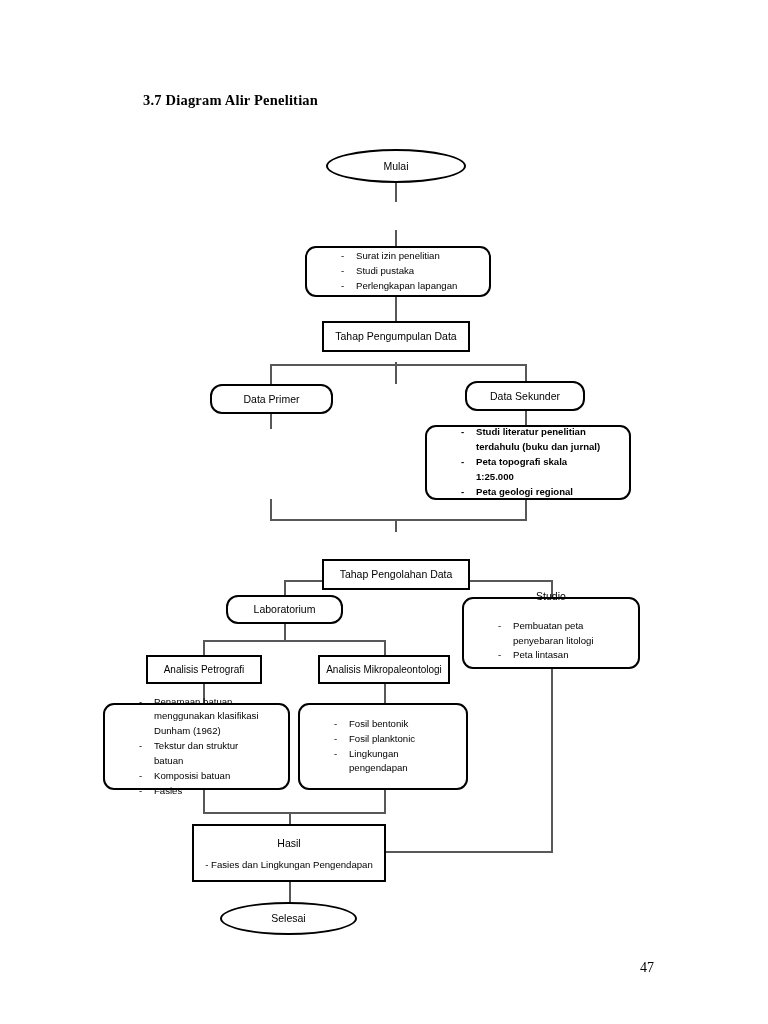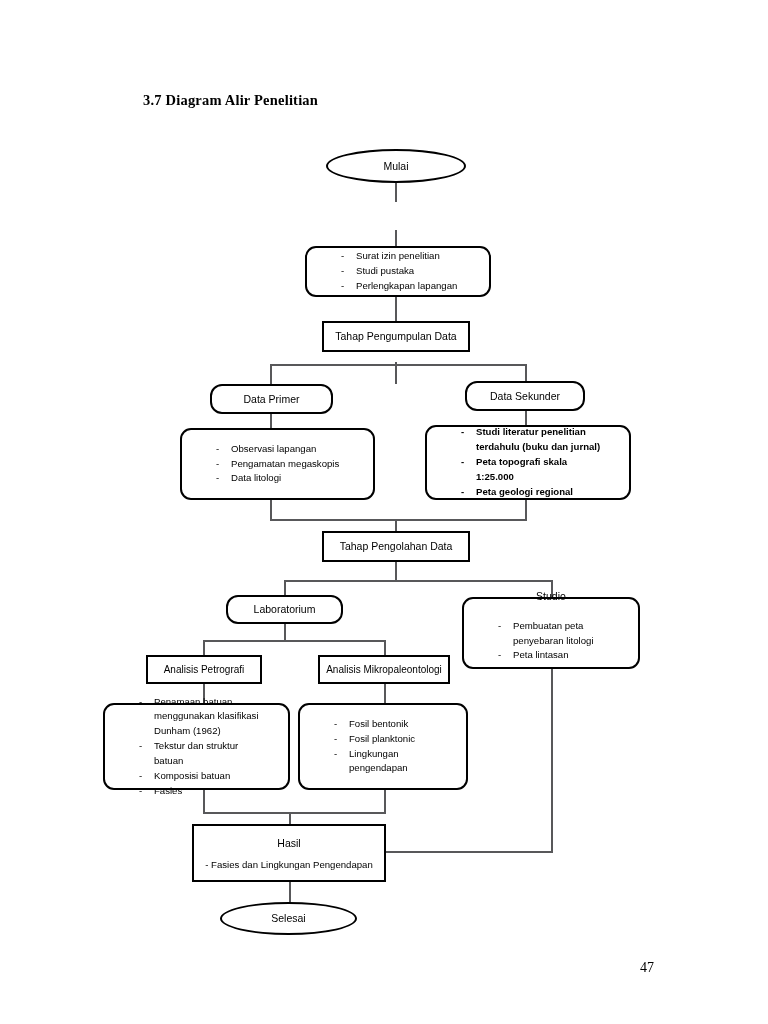--- a/index.html
+++ b/index.html
@@ -167,41 +167,34 @@
   </div>
 
   <div class="node process" style="left:322px; top:321px; width:148px; height:31px;">
     <div class="node-title">Tahap Pengumpulan Data</div>
   </div>
 
   <div class="node rounded pill" style="left:210px; top:384px; width:123px; height:30px;">
     <div class="node-title">Data Primer</div>
   </div>
 
-  <div class="node rounded" style="left:180px; top:428px; width:195px; height:72px;">
-    <ul class="bullets">
-      <li>Observasi lapangan</li>
-      <li>Pengamatan megaskopis</li>
-      <li>Data litologi</li>
-    </ul>
-  </div>
 
   <div class="node rounded pill" style="left:465px; top:381px; width:120px; height:30px;align-items:center;">
     <div class="node-title">Data Sekunder</div>
   </div>
 
   <div class="node rounded" style="left:425px; top:425px; width:206px; height:75px;font-weight:bold;">
     <ul class="bullets">
       <li>Studi literatur penelitian terdahulu (buku dan jurnal)</li>
       <li>Peta topografi skala 1:25.000</li>
       <li>Peta geologi regional</li>
     </ul>
   </div>
 
-  <div class="node process" style="left:322px; top:531px; width:148px; height:31px;">
+  <div class="node process" style="left:322px; top:559px; width:148px; height:31px;">
     <div class="node-title">Tahap Pengolahan Data</div>
   </div>
 
   <div class="node rounded pill" style="left:226px; top:595px; width:117px; height:29px;">
     <div class="node-title">Laboratorium</div>
   </div>
 
   <div class="node rounded" style="left:462px; top:597px; width:178px; height:72px;">
     <div class="studio-title">Studio</div>
     <ul class="bullets">

